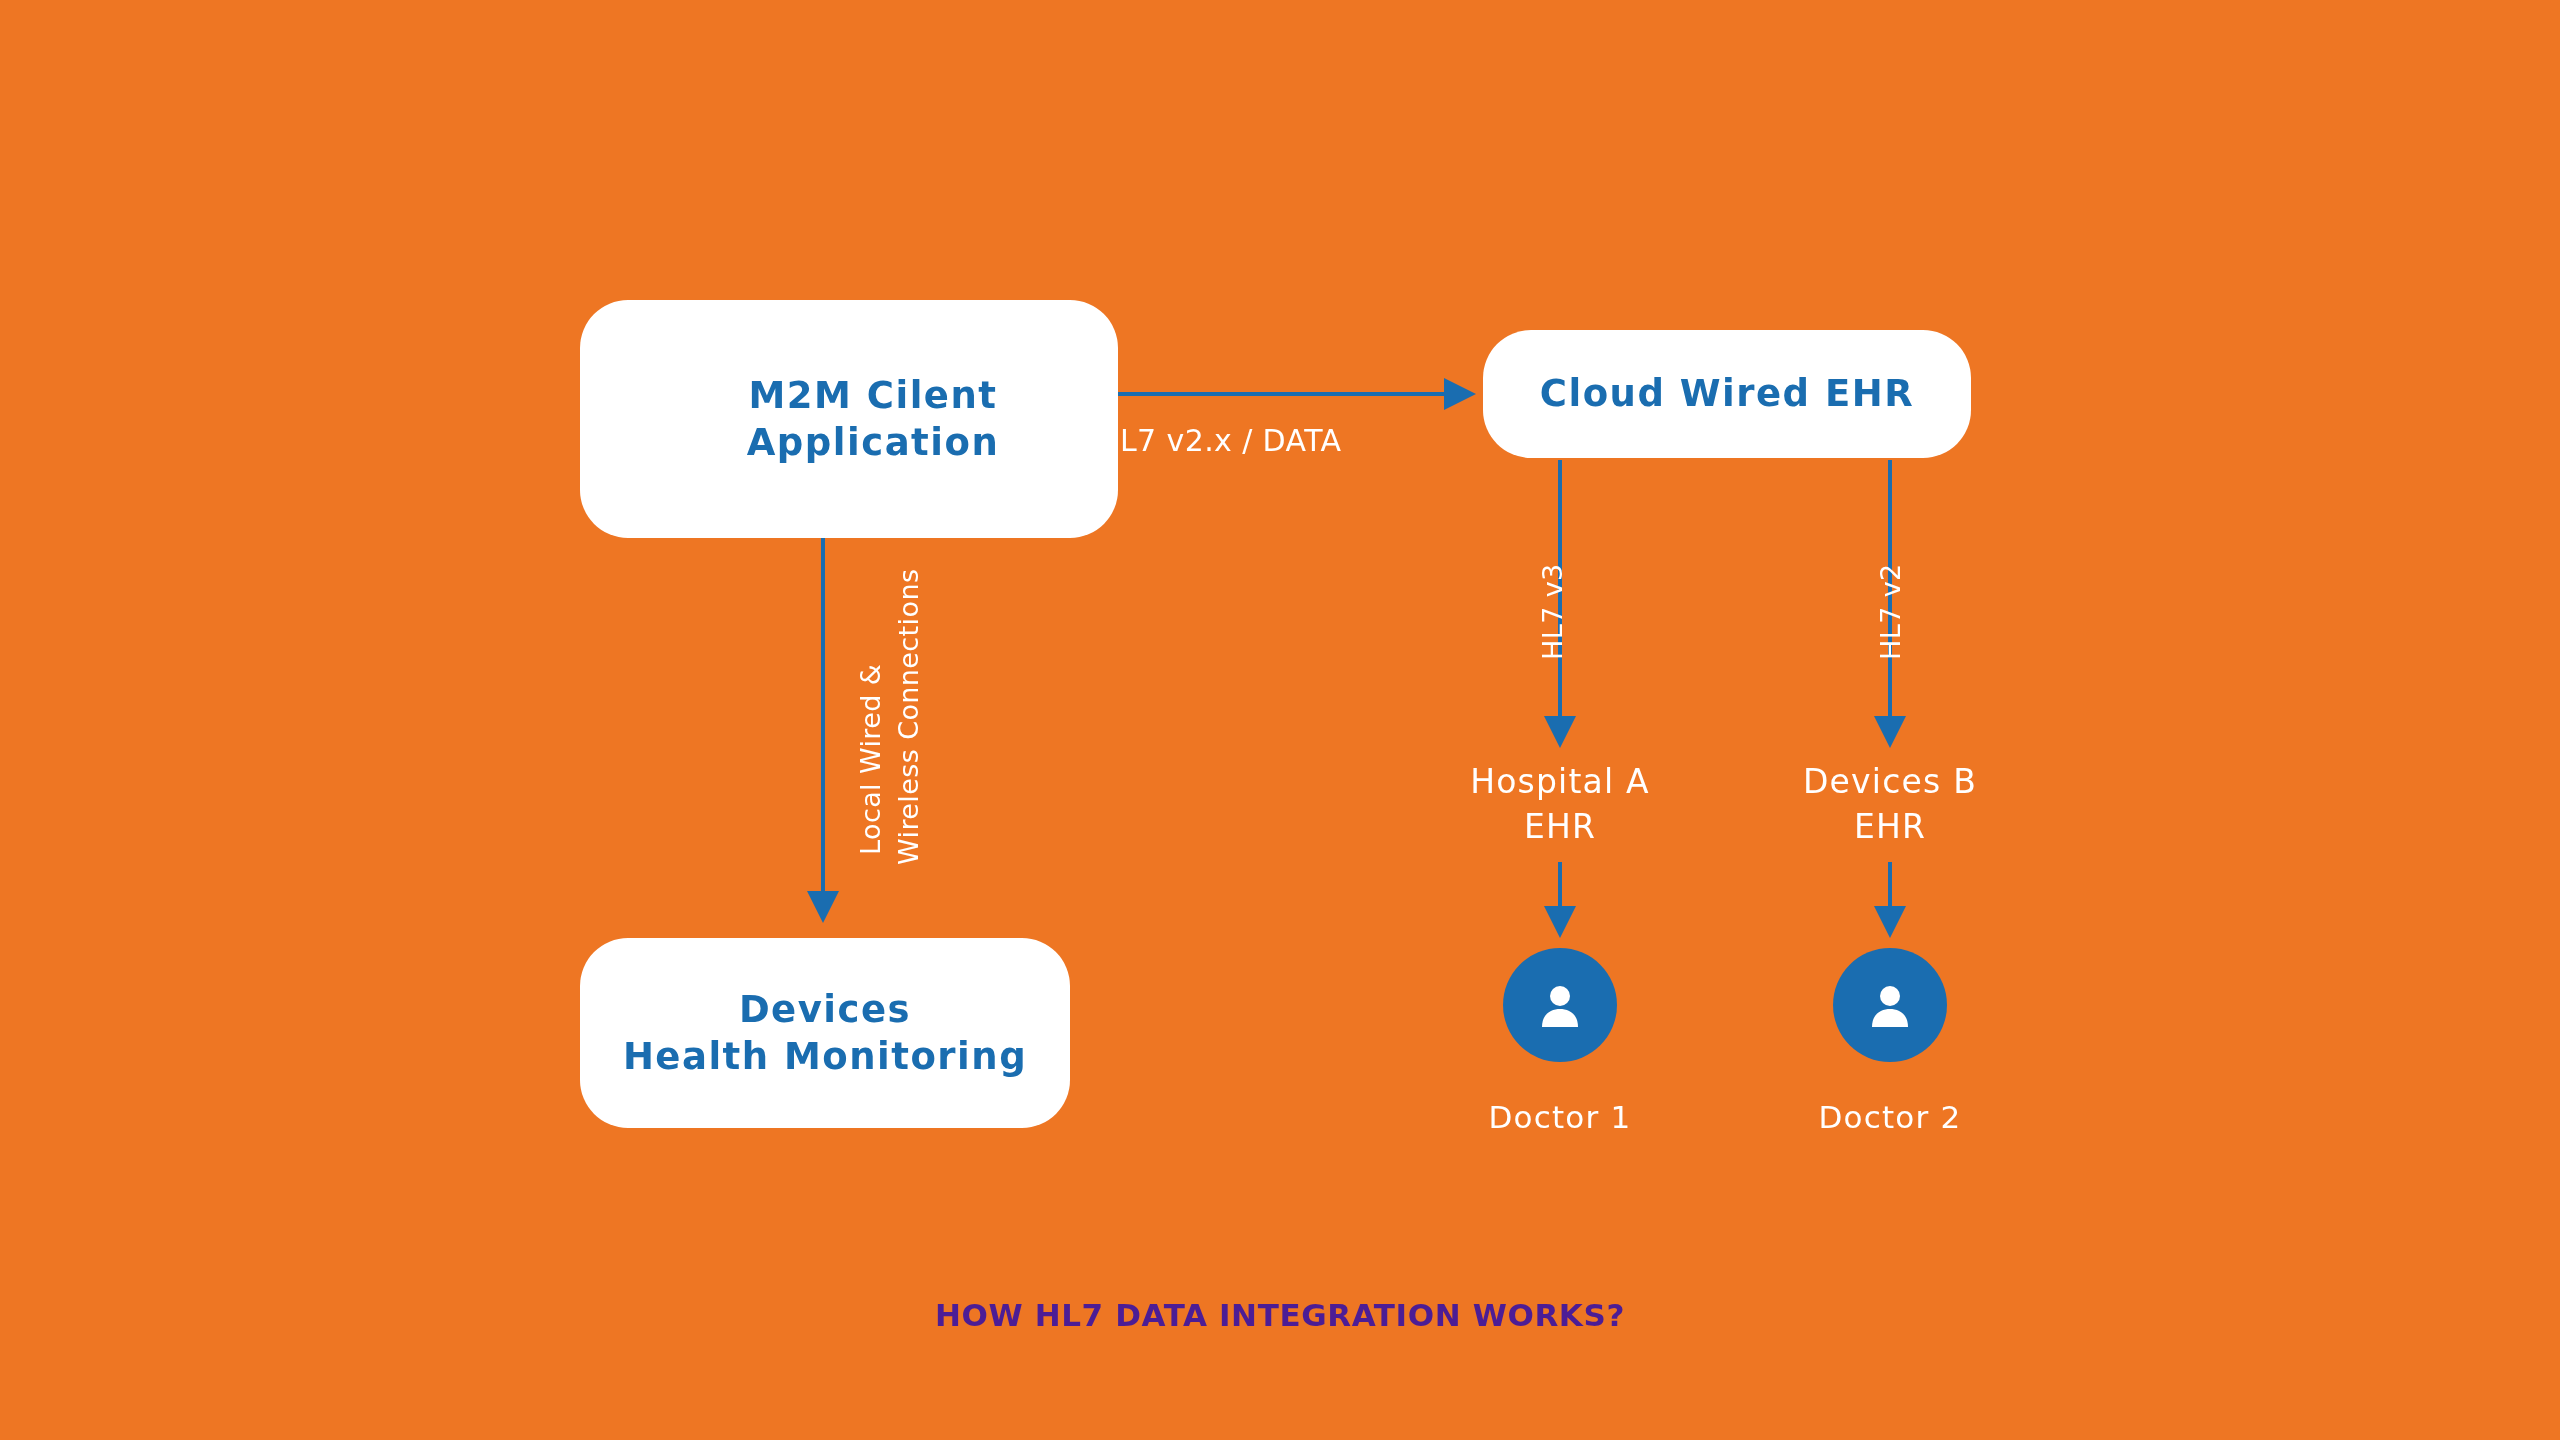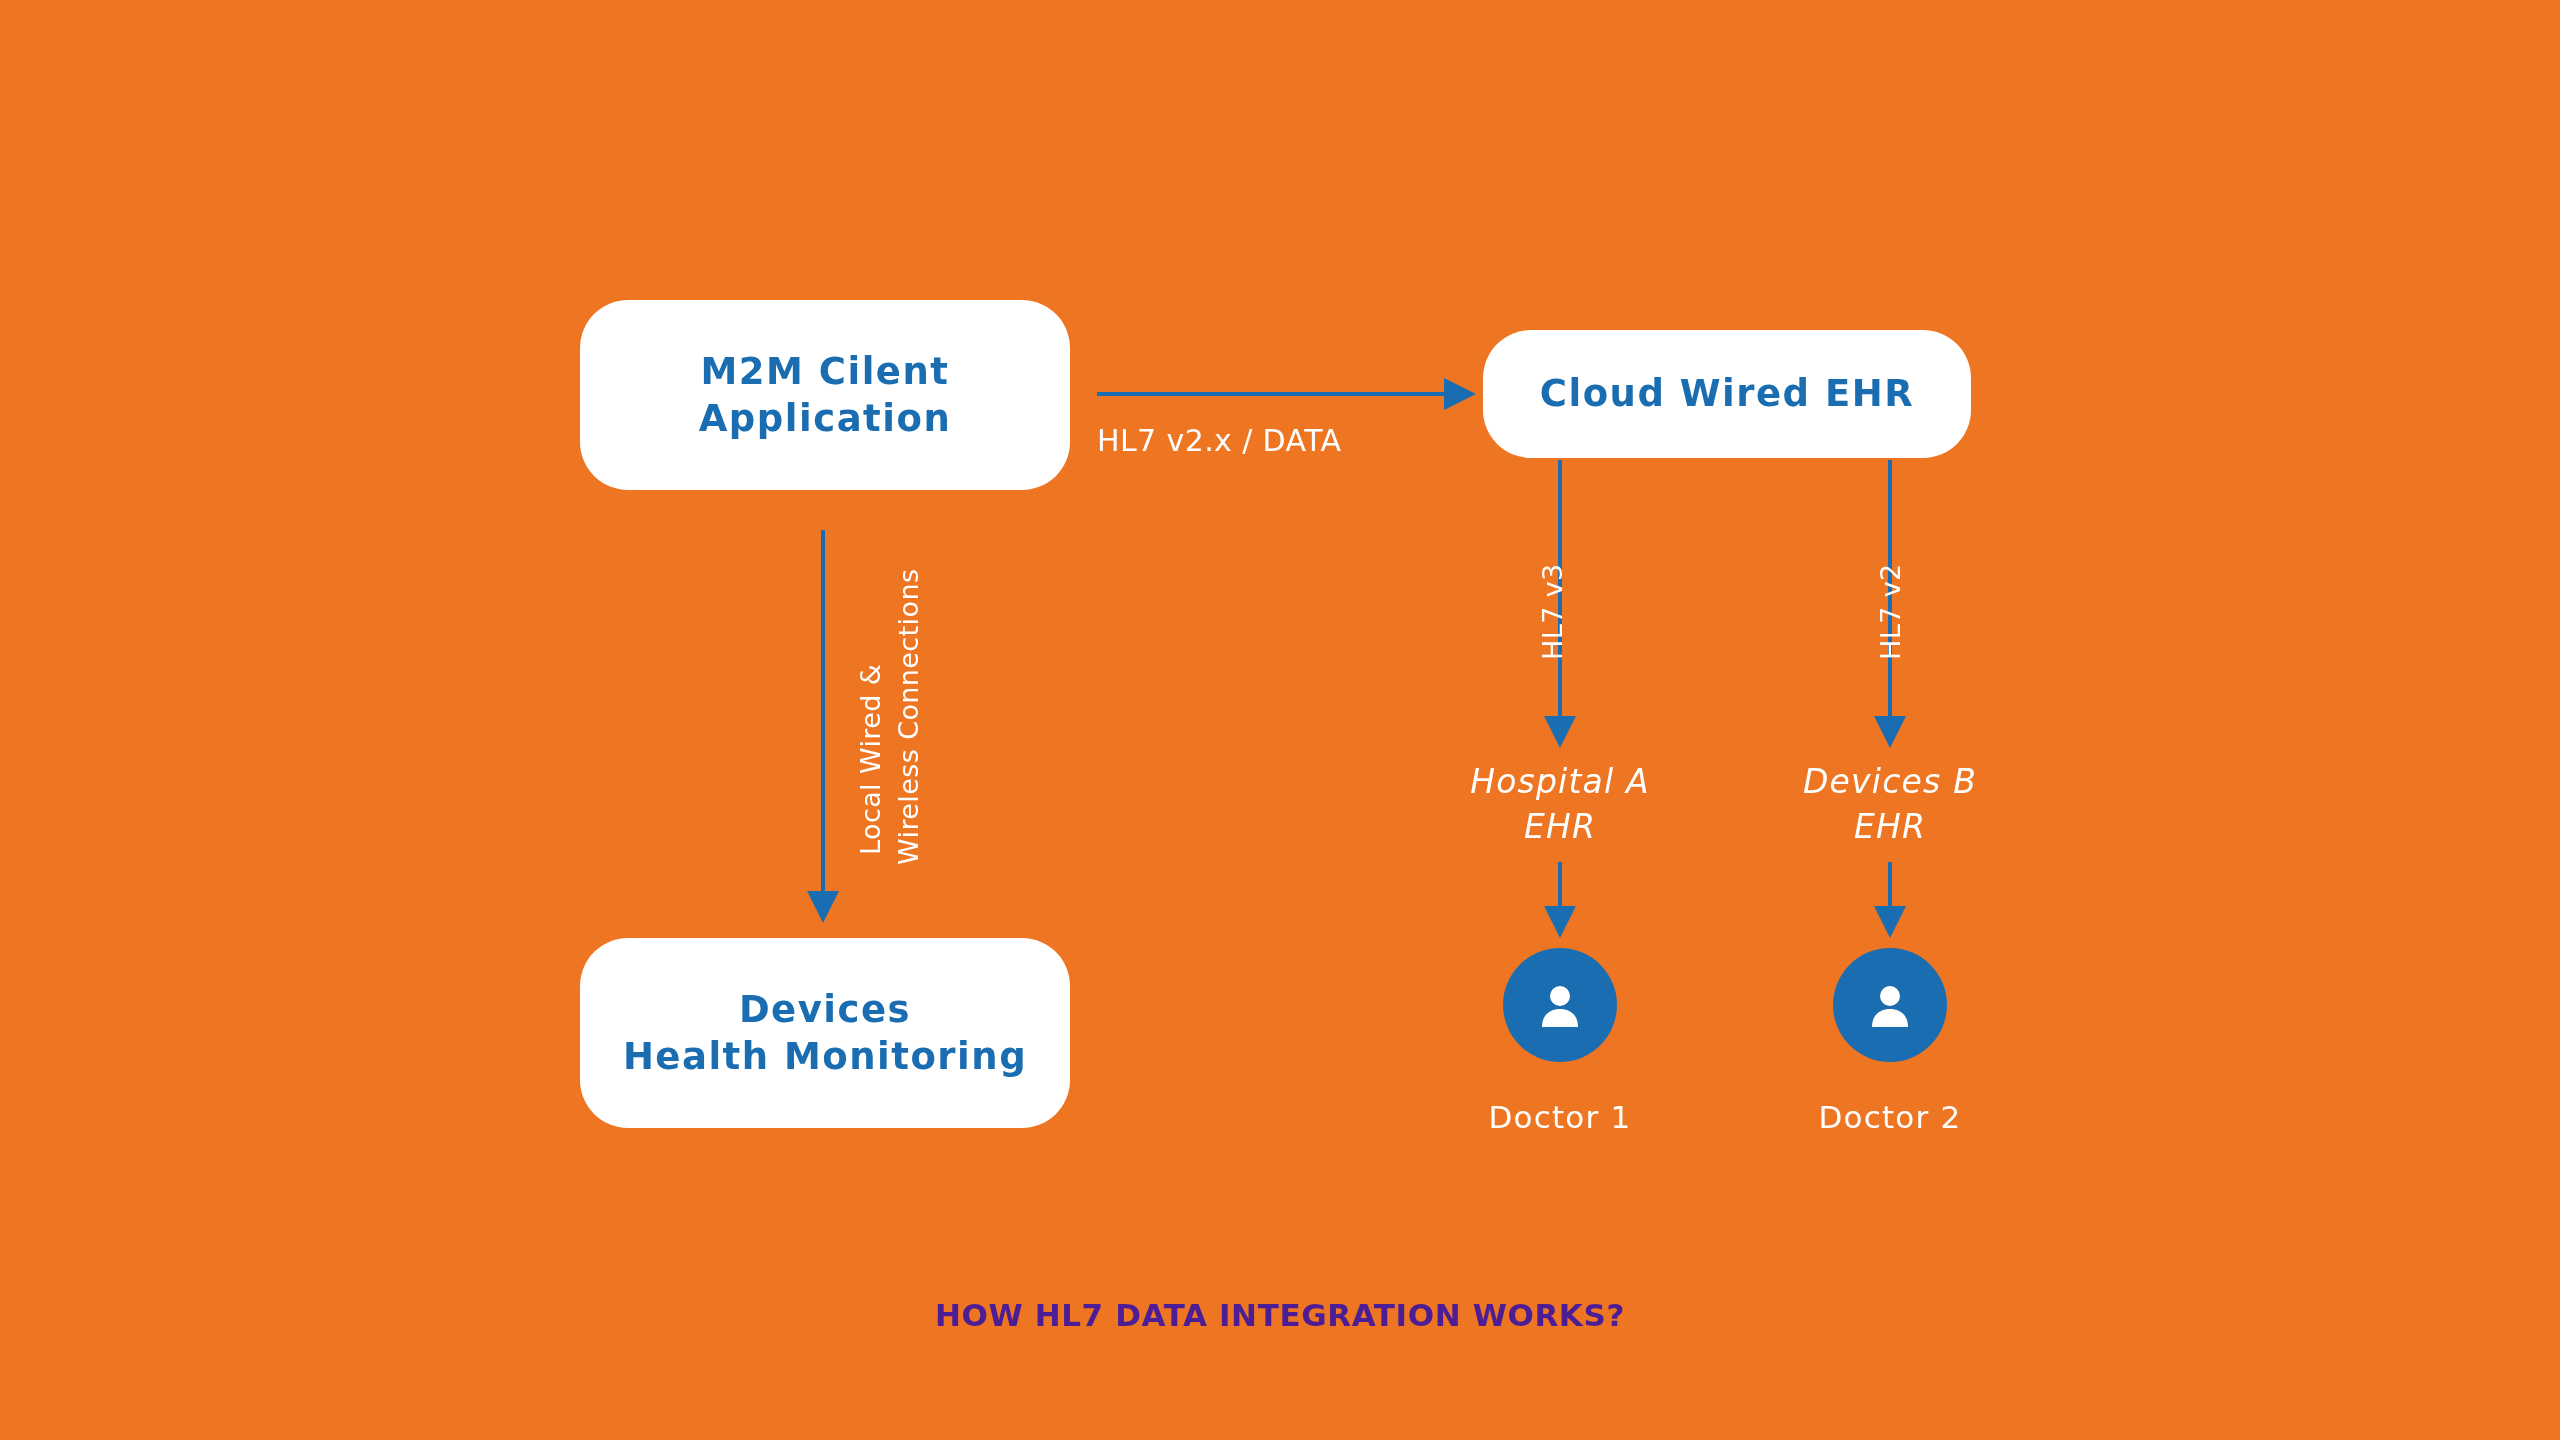--- a/index.html
+++ b/index.html
@@ -30,22 +30,23 @@
     text-align: center;
     color: #1a6db0;
     font-weight: bold;
     letter-spacing: 1.5px;
     line-height: 1.28;
   }
   .box-m2m {
     left: 580px;
     top: 300px;
     width: 490px;
-    height: 190px;
+    height: 238px;
     font-size: 37px;
+    padding-left: 48px;
   }
   .box-cloud {
     left: 1483px;
     top: 330px;
     width: 488px;
     height: 128px;
     font-size: 37px;
   }
   .box-health {
     left: 580px;
@@ -93,21 +94,20 @@
   .caption {
     position: absolute;
     color: #ffffff;
     text-align: center;
     letter-spacing: 1.2px;
     line-height: 1.35;
   }
   .hospital {
     font-size: 33px;
     width: 300px;
-    font-style: italic;
   }
   .hosp-a { left: 1410px; top: 760px; }
   .hosp-b { left: 1740px; top: 760px; }
   .doctor {
     font-size: 31px;
     width: 300px;
   }
   .doc-1 { left: 1410px; top: 1097px; }
   .doc-2 { left: 1740px; top: 1097px; }
 

